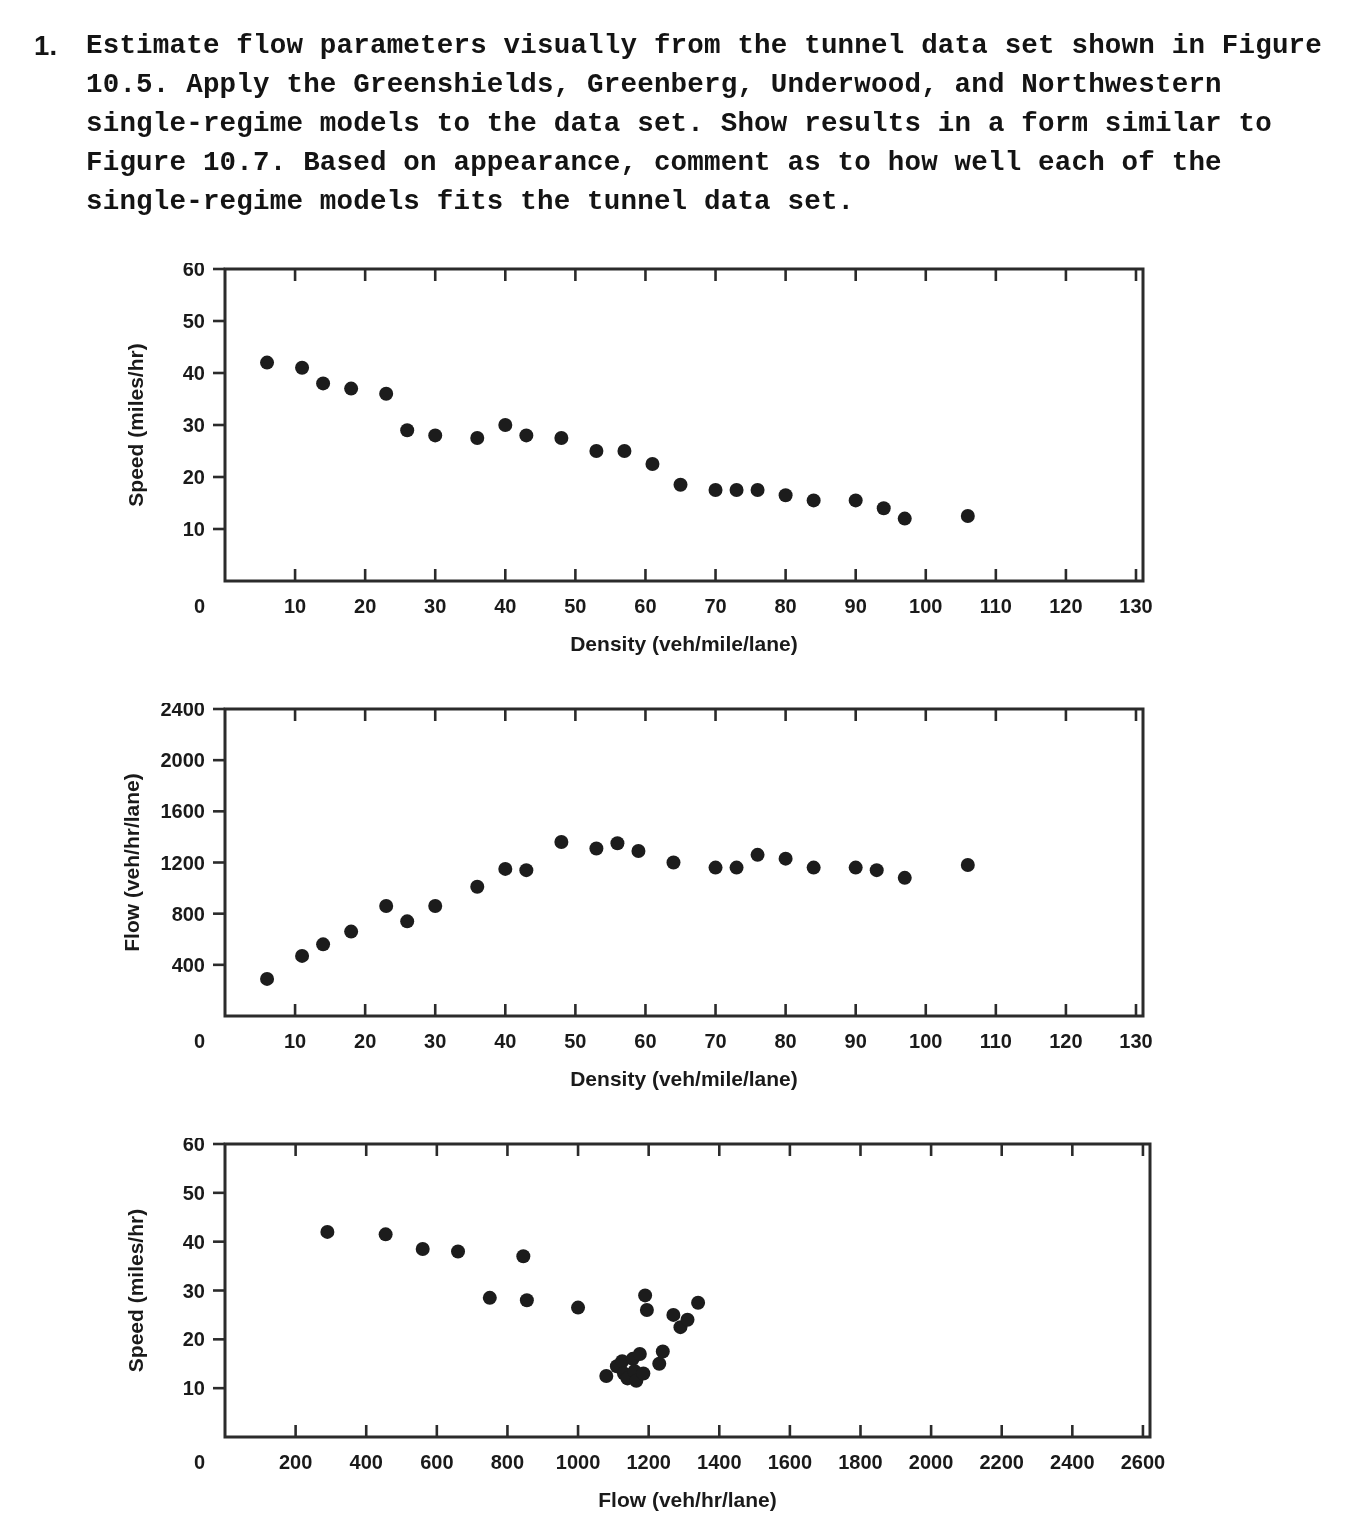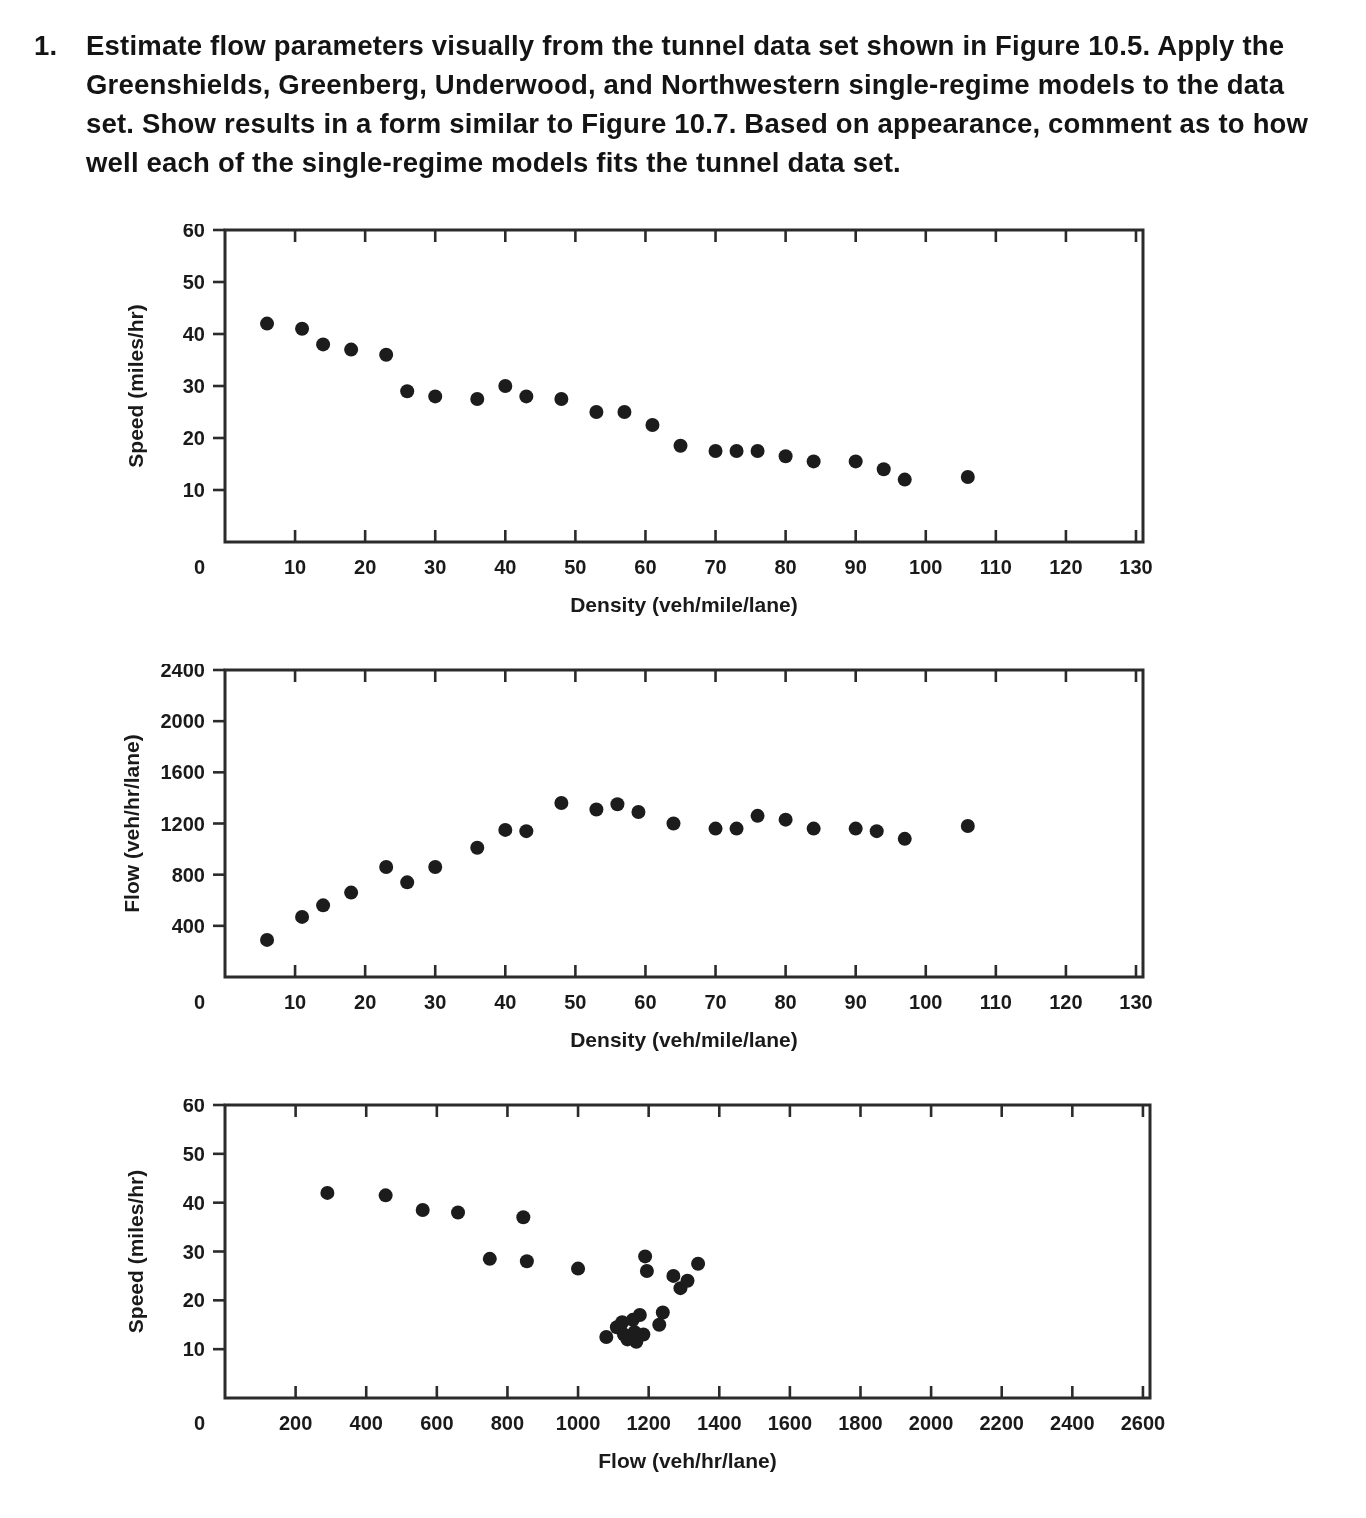--- a/index.html
+++ b/index.html
@@ -20,20 +20,21 @@
     font-weight: 700;
     line-height: 1.42;
     letter-spacing: 0.2px;
   }
   .problem .num {
     width: 52px;
     flex: none;
   }
   .problem .text {
     max-width: 1245px;
+    font-family: Liberation Mono, monospace;
   }
   .charts {
     margin: 42px 0 0 95px;
   }
   .chart-block {
     margin-bottom: 40px;
   }
   svg text.tick {
     font-family: "Liberation Sans", sans-serif;
     font-size: 20px;

